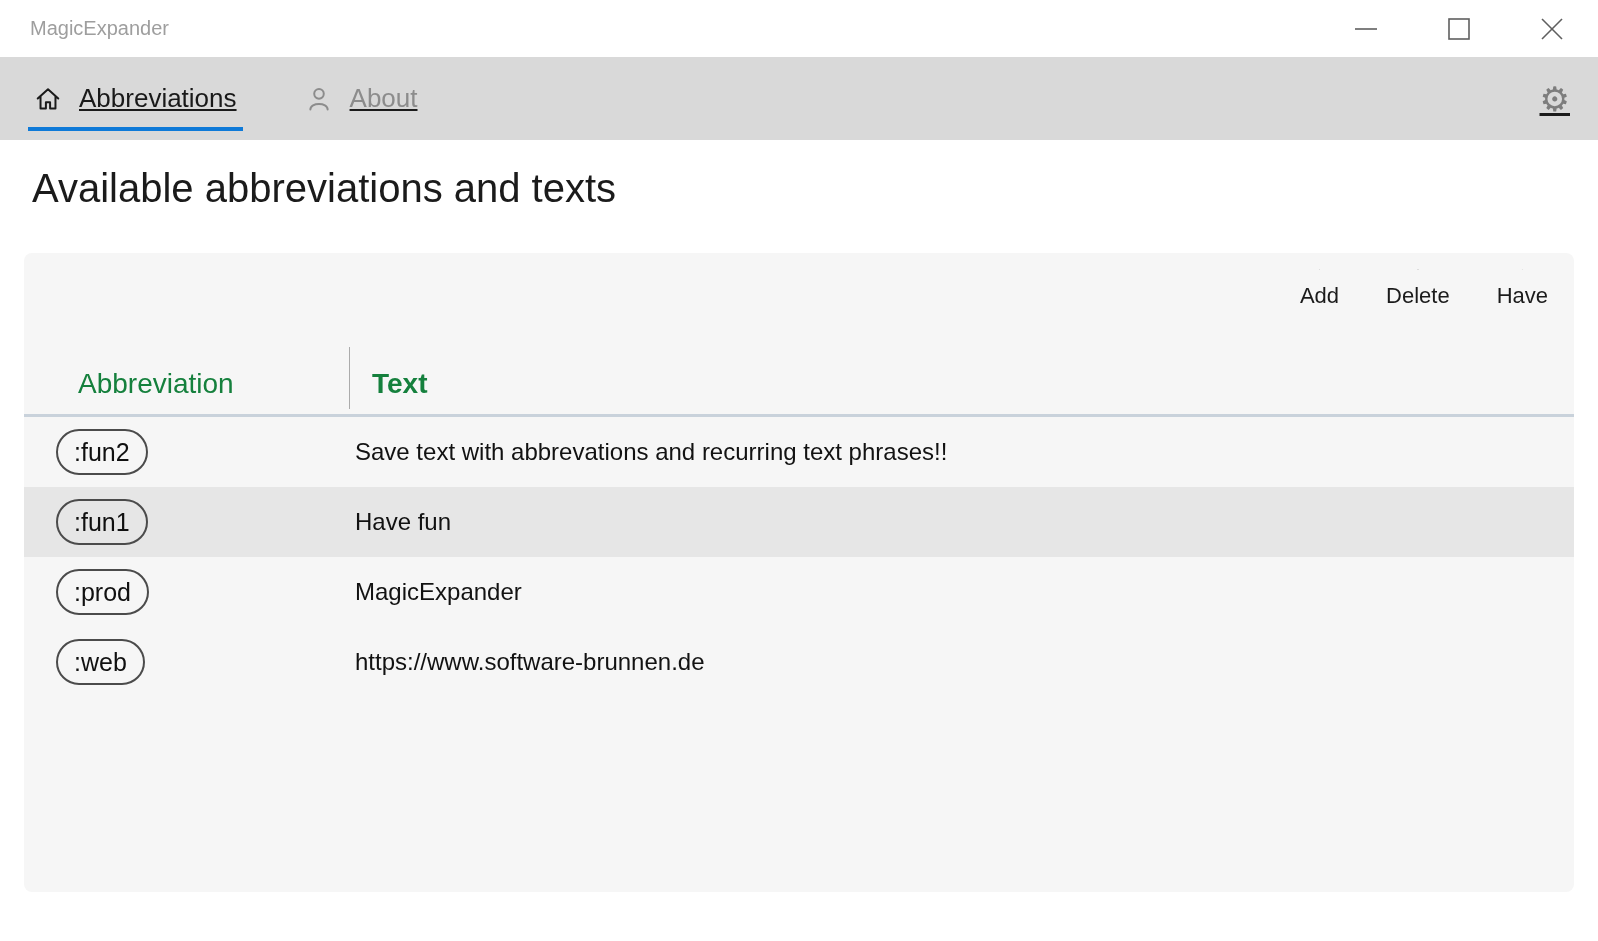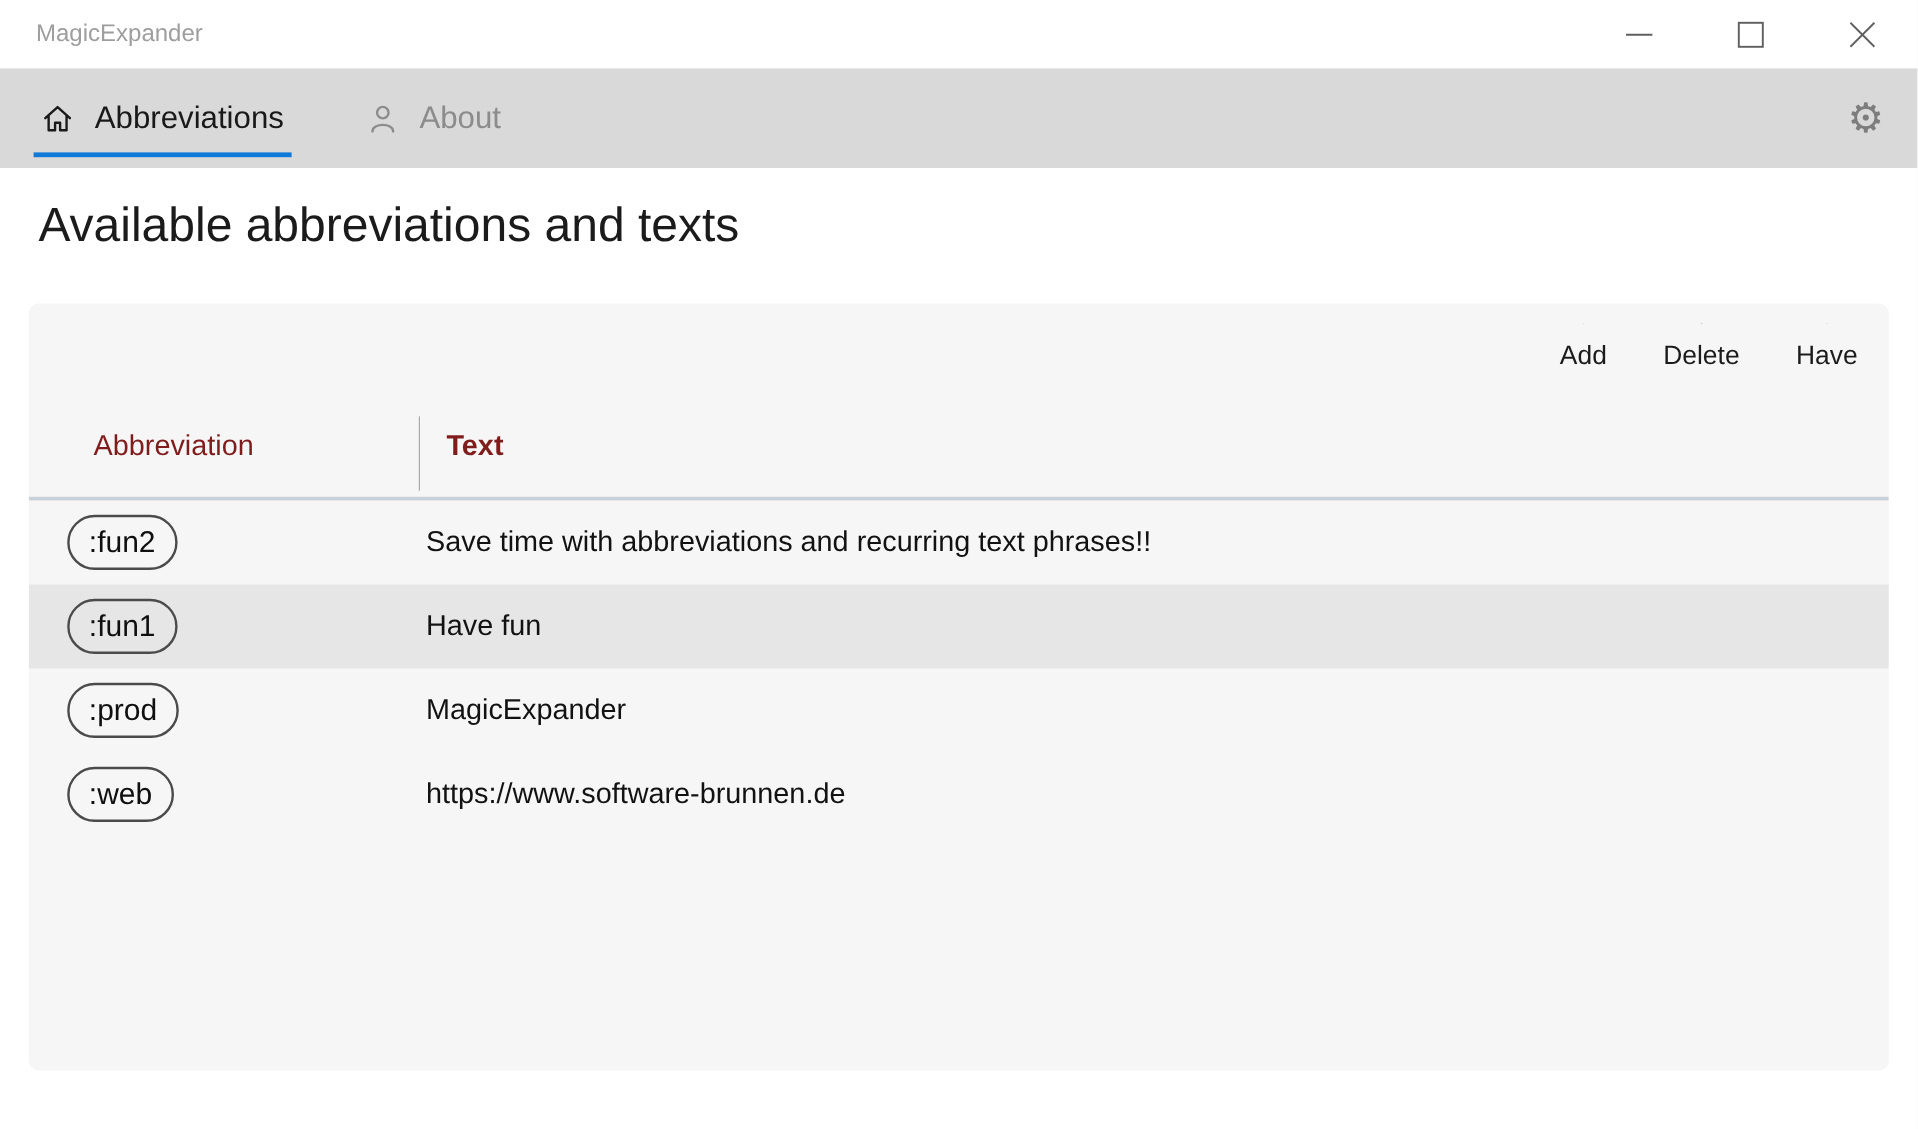--- a/index.html
+++ b/index.html
@@ -17,21 +17,21 @@
   }
 
   
   .titlebar { height: 57px; display: flex; align-items: center; background: #ffffff; }
   .app-title { margin-left: 30px; font-size: 20px; color: #9e9e9e; }
   .win-controls { margin-left: auto; display: flex; height: 100%; }
   .win-btn { width: 93px; height: 100%; display: flex; align-items: center; justify-content: center;
              background: none; border: none; color: #5f5f5f; cursor: default; }
 
   
-  .tabbar { height: 83px; background: var(--tabbar_bg); display: flex; align-items: center; padding-left: 28px; }
+  .tabbar { height: 83px; background: var(--tabbar_bg); display: flex; align-items: center; padding-left: 28px; text-decoration: underline; }
   .tab { height: 100%; display: flex; align-items: center; gap: 17px; position: relative;
          padding: 0 6px; font-size: 26px; background: none; border: none; cursor: default;
          font-family: inherit; }
   .tab.active { color: #191919; }
   .tab.active::after { content: ""; position: absolute; left: 0; right: 0; bottom: 9px; height: 4px;
                        background: var(--tab_underline_blue); }
   .tab.inactive { color: #8c8c8c; margin-left: 56px; }
   .gear-btn { margin-left: auto; margin-right: 28px; background: none; border: none; cursor: default;
               font-size: 34px; line-height: 1; color: #7d7d7d; font-family: inherit; }
 
@@ -42,21 +42,21 @@
   
   .panel { margin: 17px 24px 0; height: 639px; background: var(--panel_bg); border-radius: 8px;
            position: relative; overflow: hidden; }
 
   .toolbar { position: absolute; top: 16px; right: 26px; display: flex; align-items: center; gap: 47px; }
   .tool-btn { display: flex; align-items: center; gap: 13px; height: 40px; font-size: 22px;
               color: #1b1b1b; background: none; border: none; cursor: default; font-family: inherit; flex-direction: column; }
 
   .thead { position: absolute; top: 92px; left: 0; width: 100%; height: 72px;
            border-bottom: 3px solid var(--header_divider); }
-  .th { position: absolute; top: 13px; font-size: 24px; color: #7f1d1d; }
+  .th { position: absolute; top: 23px; font-size: 28px; color: #15803d; }
   .th-abbrev { left: 54px; }
   .th-text { left: 348px; font-weight: bold; }
   .col-divider { position: absolute; left: 325px; top: 2px; width: 1px; height: 62px; background: #ababab; }
 
   .rows { position: absolute; top: 164px; left: 0; width: 100%; }
   .row { height: 70px; position: relative; display: flex; align-items: center; }
   .row.selected { background: var(--accent_blue); }
   .row.hover { background: var(--row_alt_gray); }
   .pill { margin-left: 32px; height: 46px; display: inline-flex; align-items: center;
           padding: 0 16px; border: 2px solid #4b4b4b; border-radius: 23px;
@@ -145,21 +145,21 @@
 
     <div class="thead">
       <span class="th th-abbrev">Abbreviation</span>
       <span class="col-divider"></span>
       <span class="th th-text">Text</span>
     </div>
 
     <div class="rows">
         <div class="row">
     <span class="pill">:fun2</span>
-    <span class="row-text">Save time with abbreviations and recurring text phrases!!</span>
+    <span class="row-text">Save text with abbrevations and recurring text phrases!!</span>
   </div>
         <div class="row hover">
     <span class="pill">:fun1</span>
     <span class="row-text">Have fun</span>
   </div>
         <div class="row">
     <span class="pill">:prod</span>
     <span class="row-text">MagicExpander</span>
   </div>
         <div class="row">

